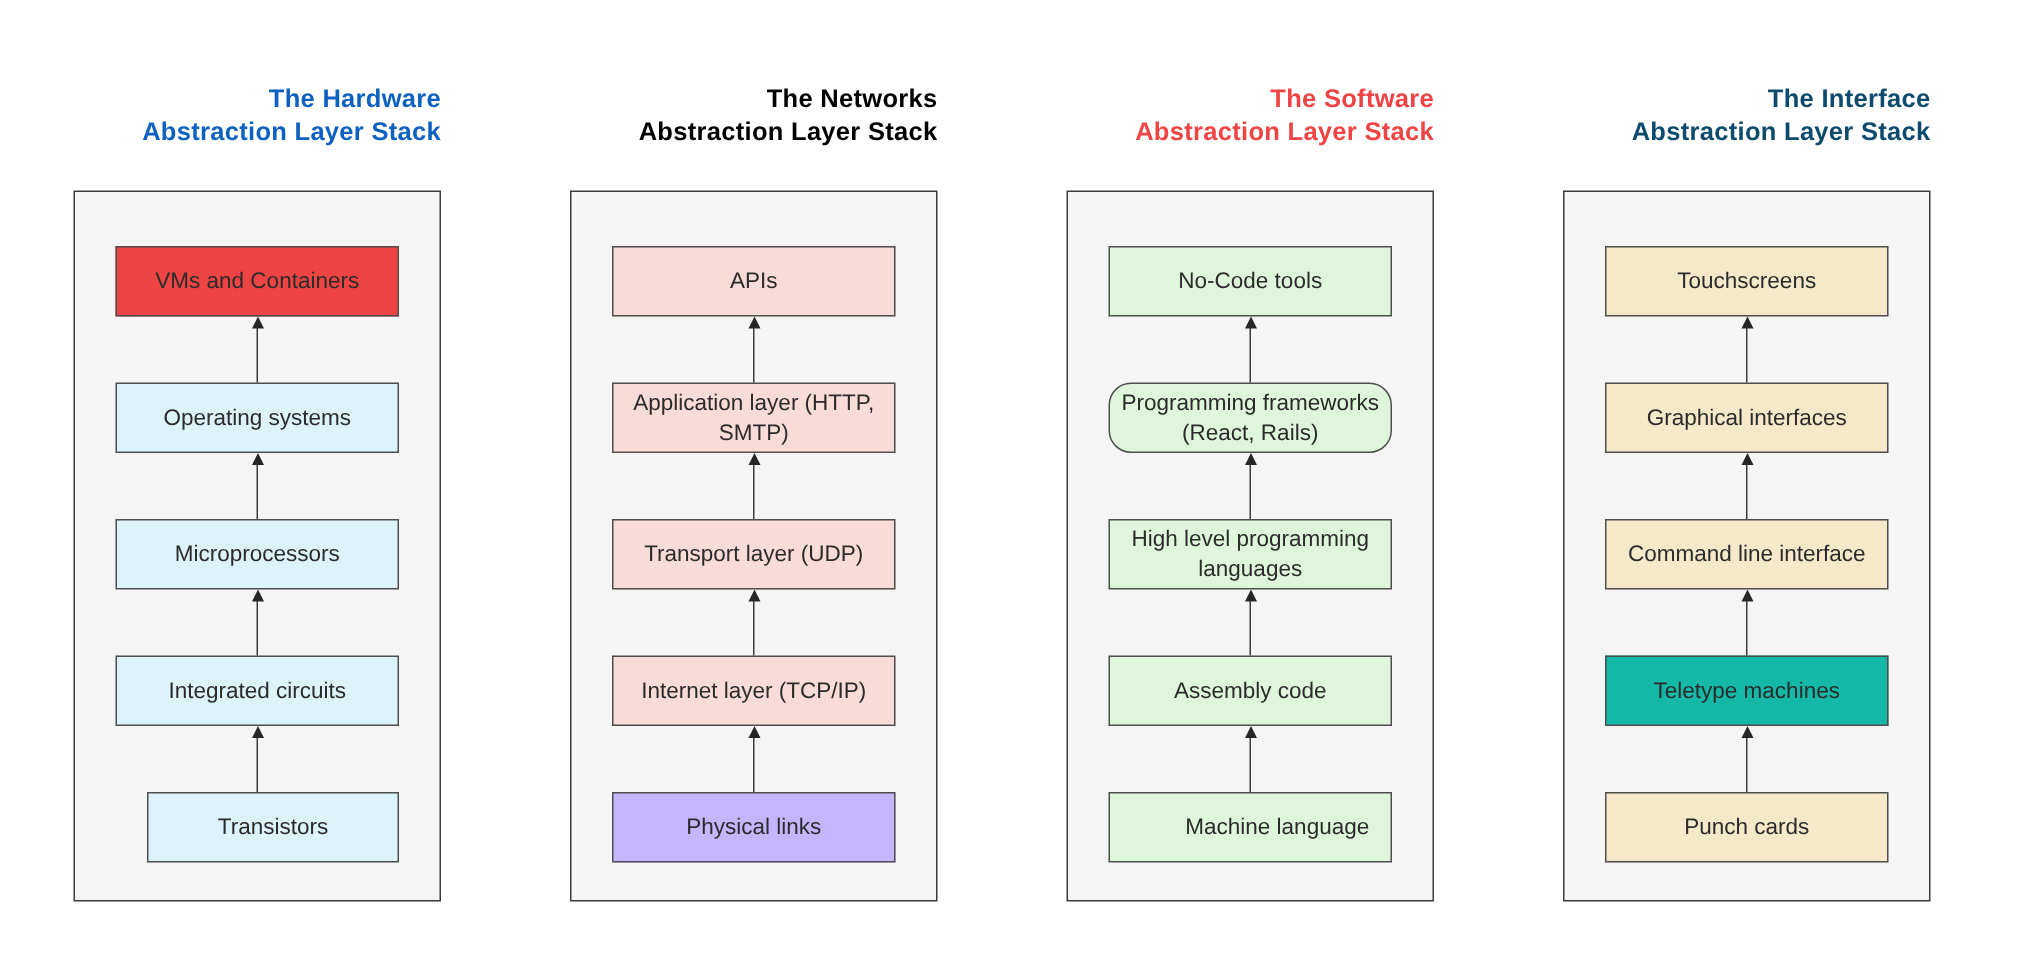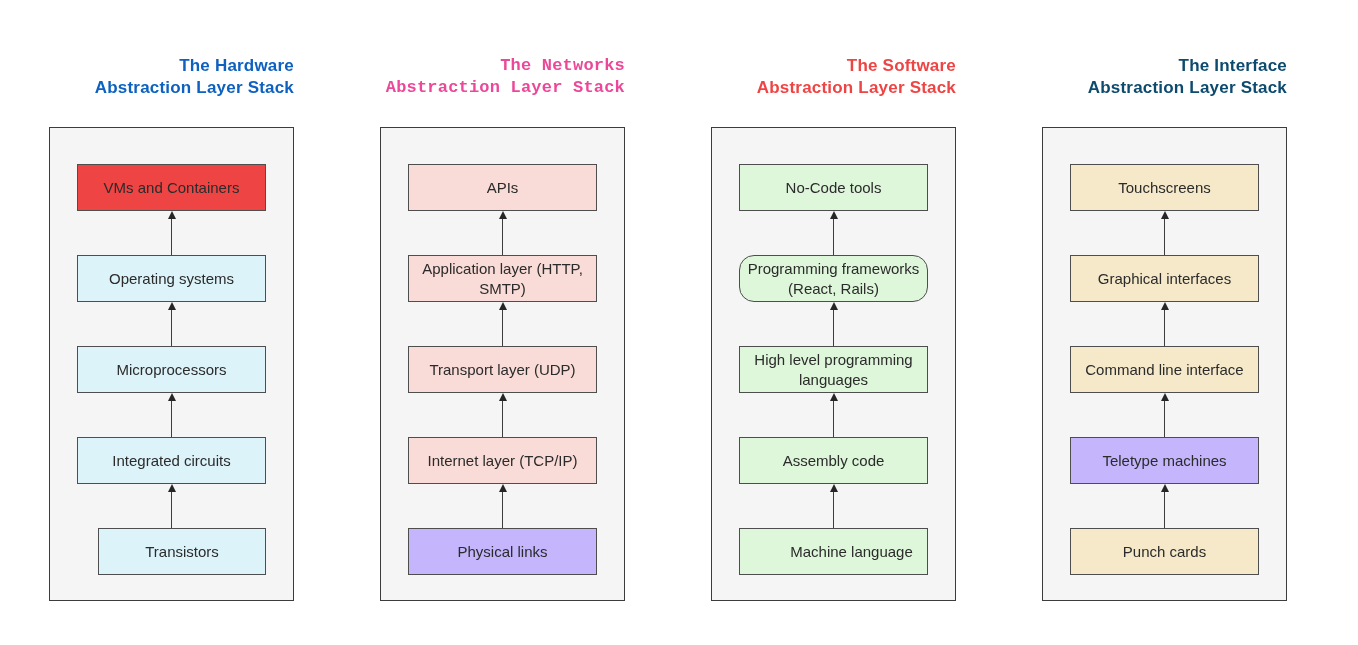--- a/index.html
+++ b/index.html
@@ -97,21 +97,21 @@
       <div class="arrow"></div>
       <div class="layer-box" style="background-color: rgb(220, 243, 249);">Microprocessors</div>
       <div class="arrow"></div>
       <div class="layer-box" style="background-color: rgb(220, 243, 249);">Integrated circuits</div>
       <div class="arrow"></div>
       <div class="layer-box" style="background-color: rgb(220, 243, 249); margin-left: 21px;">Transistors</div>
     </div>
   </div>
 
   <div class="column">
-    <div class="stack-title" style="color: #ec4899; font-family: Liberation Mono, monospace;">
+    <div class="stack-title" style="color: #000000;">
       <div class="title-line">The Networks</div>
       <div class="title-line">Abstraction Layer Stack</div>
     </div>
     <div class="stack-body">
       <div class="layer-box" style="background-color: rgb(249, 219, 215);">APIs</div>
       <div class="arrow"></div>
       <div class="layer-box" style="background-color: rgb(249, 219, 215);">Application layer (HTTP, SMTP)</div>
       <div class="arrow"></div>
       <div class="layer-box" style="background-color: rgb(249, 219, 215);">Transport layer (UDP)</div>
       <div class="arrow"></div>
@@ -144,19 +144,19 @@
       <div class="title-line">The Interface</div>
       <div class="title-line">Abstraction Layer Stack</div>
     </div>
     <div class="stack-body">
       <div class="layer-box" style="background-color: rgb(245, 233, 202);">Touchscreens</div>
       <div class="arrow"></div>
       <div class="layer-box" style="background-color: rgb(245, 233, 202);">Graphical interfaces</div>
       <div class="arrow"></div>
       <div class="layer-box" style="background-color: rgb(245, 233, 202);">Command line interface</div>
       <div class="arrow"></div>
-      <div class="layer-box" style="background-color: #c4b5fd;">Teletype machines</div>
+      <div class="layer-box" style="background-color: #14b8a6;">Teletype machines</div>
       <div class="arrow"></div>
       <div class="layer-box" style="background-color: rgb(245, 233, 202);">Punch cards</div>
     </div>
   </div>
 
 </div>
 
 </body></html>

